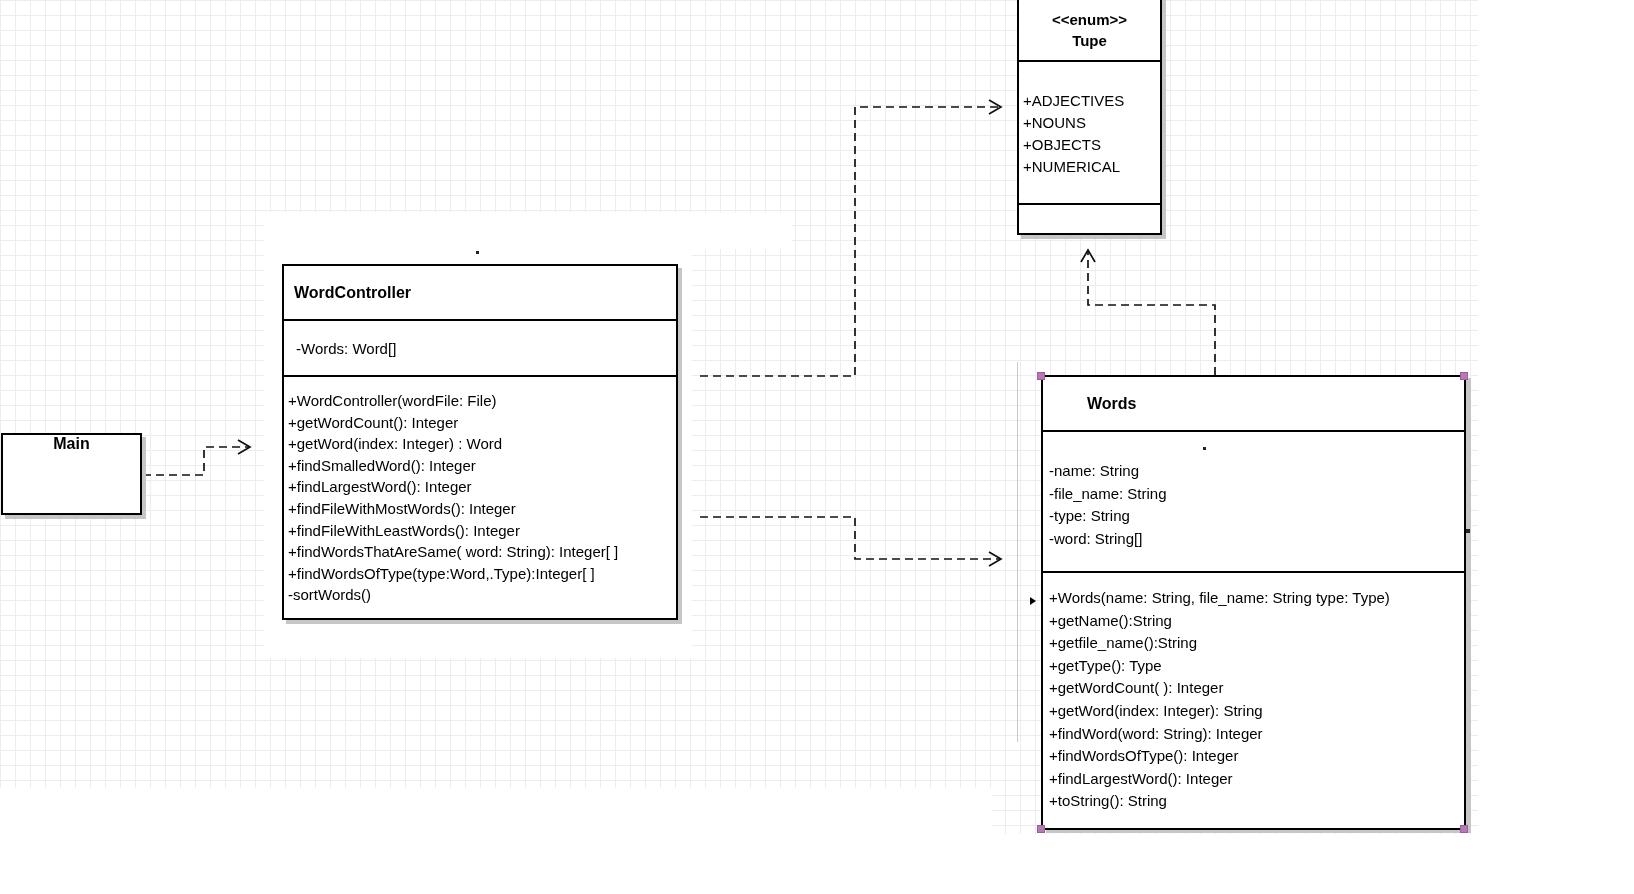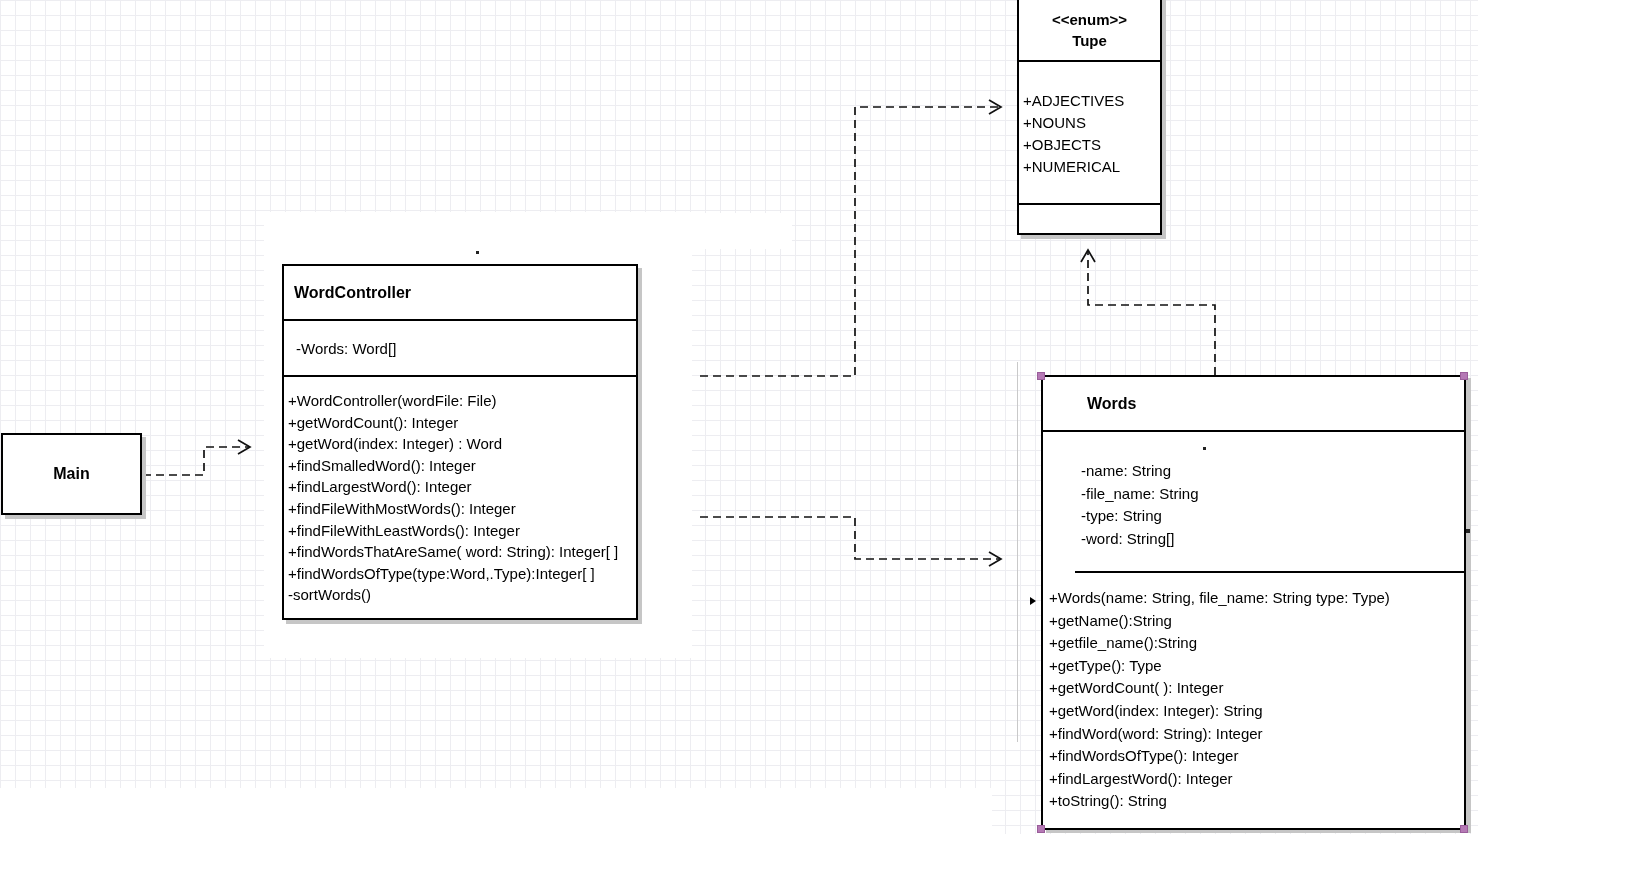--- a/index.html
+++ b/index.html
@@ -18,37 +18,37 @@
   .patch{position:absolute;background:#fff;}
   
   .uml-box{position:absolute;background:#fff;border:2px solid #000;box-sizing:border-box;}
   .shadowed{box-shadow:4px 4px 0 var(--shadow);}
   .compartment{box-sizing:border-box;border-bottom:2px solid #000;overflow:hidden;}
   .compartment:last-child{border-bottom:none;}
   .title-c{display:flex;flex-direction:column;justify-content:center;}
   .bold{font-weight:bold;}
   .member-line{white-space:nowrap;}
   
-  #wc-box{left:282px;top:264px;width:356px;height:356px;}
+  #wc-box{left:282px;top:264px;width:396px;height:356px;}
   #wc-title{height:55px;padding-left:10px;font-size:16px;}
   #wc-attrs{height:56px;display:flex;align-items:center;padding-left:12px;font-size:15px;}
   #wc-methods{height:239px;padding:13px 0 0 4px;font-size:15px;}
   #wc-methods .member-line{line-height:21.6px;}
   
-  #main-box{left:1px;top:433px;width:141px;height:82px;display:flex;align-items:center;justify-content:center;font-size:16px;}
+  #main-box{left:1px;top:433px;width:141px;height:82px;display:flex;justify-content:center;font-size:16px;}
   
   #tupe-box{left:1017px;top:-8px;width:145px;height:243px;}
   #tupe-title{height:68px;text-align:center;font-size:15px;line-height:21px;padding-top:6px;}
   #tupe-attrs{height:143px;padding:28px 0 0 4px;font-size:15px;}
   #tupe-attrs .member-line{line-height:22px;}
   #tupe-empty{height:28px;}
   
   #words-box{left:1041px;top:375px;width:425px;height:455px;box-shadow:5px 3px 0 var(--shadow);}
   #words-title{height:55px;padding-left:44px;font-size:16px;}
-  #words-attrs{height:141px;padding:28px 0 0 6px;font-size:15px;margin-left:32px;}
+  #words-attrs{height:141px;padding:28px 0 0 6px;font-size:15px;}
   #words-attrs .member-line{line-height:22.7px;}
   #words-methods{height:251px;padding:14px 0 0 6px;font-size:15px;}
   #words-methods .member-line{line-height:22.6px;}
   
   .handle{position:absolute;width:8px;height:8px;background:var(--handle);border:1px solid #9a5d9a;box-sizing:border-box;}
   
   .artifact{position:absolute;background:#222;}
   #caret-mark{width:0;height:0;background:transparent;
     border-left:6px solid #000;border-top:4px solid transparent;border-bottom:4px solid transparent;}
   #guide-line{position:absolute;left:1017px;top:362px;width:1px;height:380px;background:#c9c9c9;}

